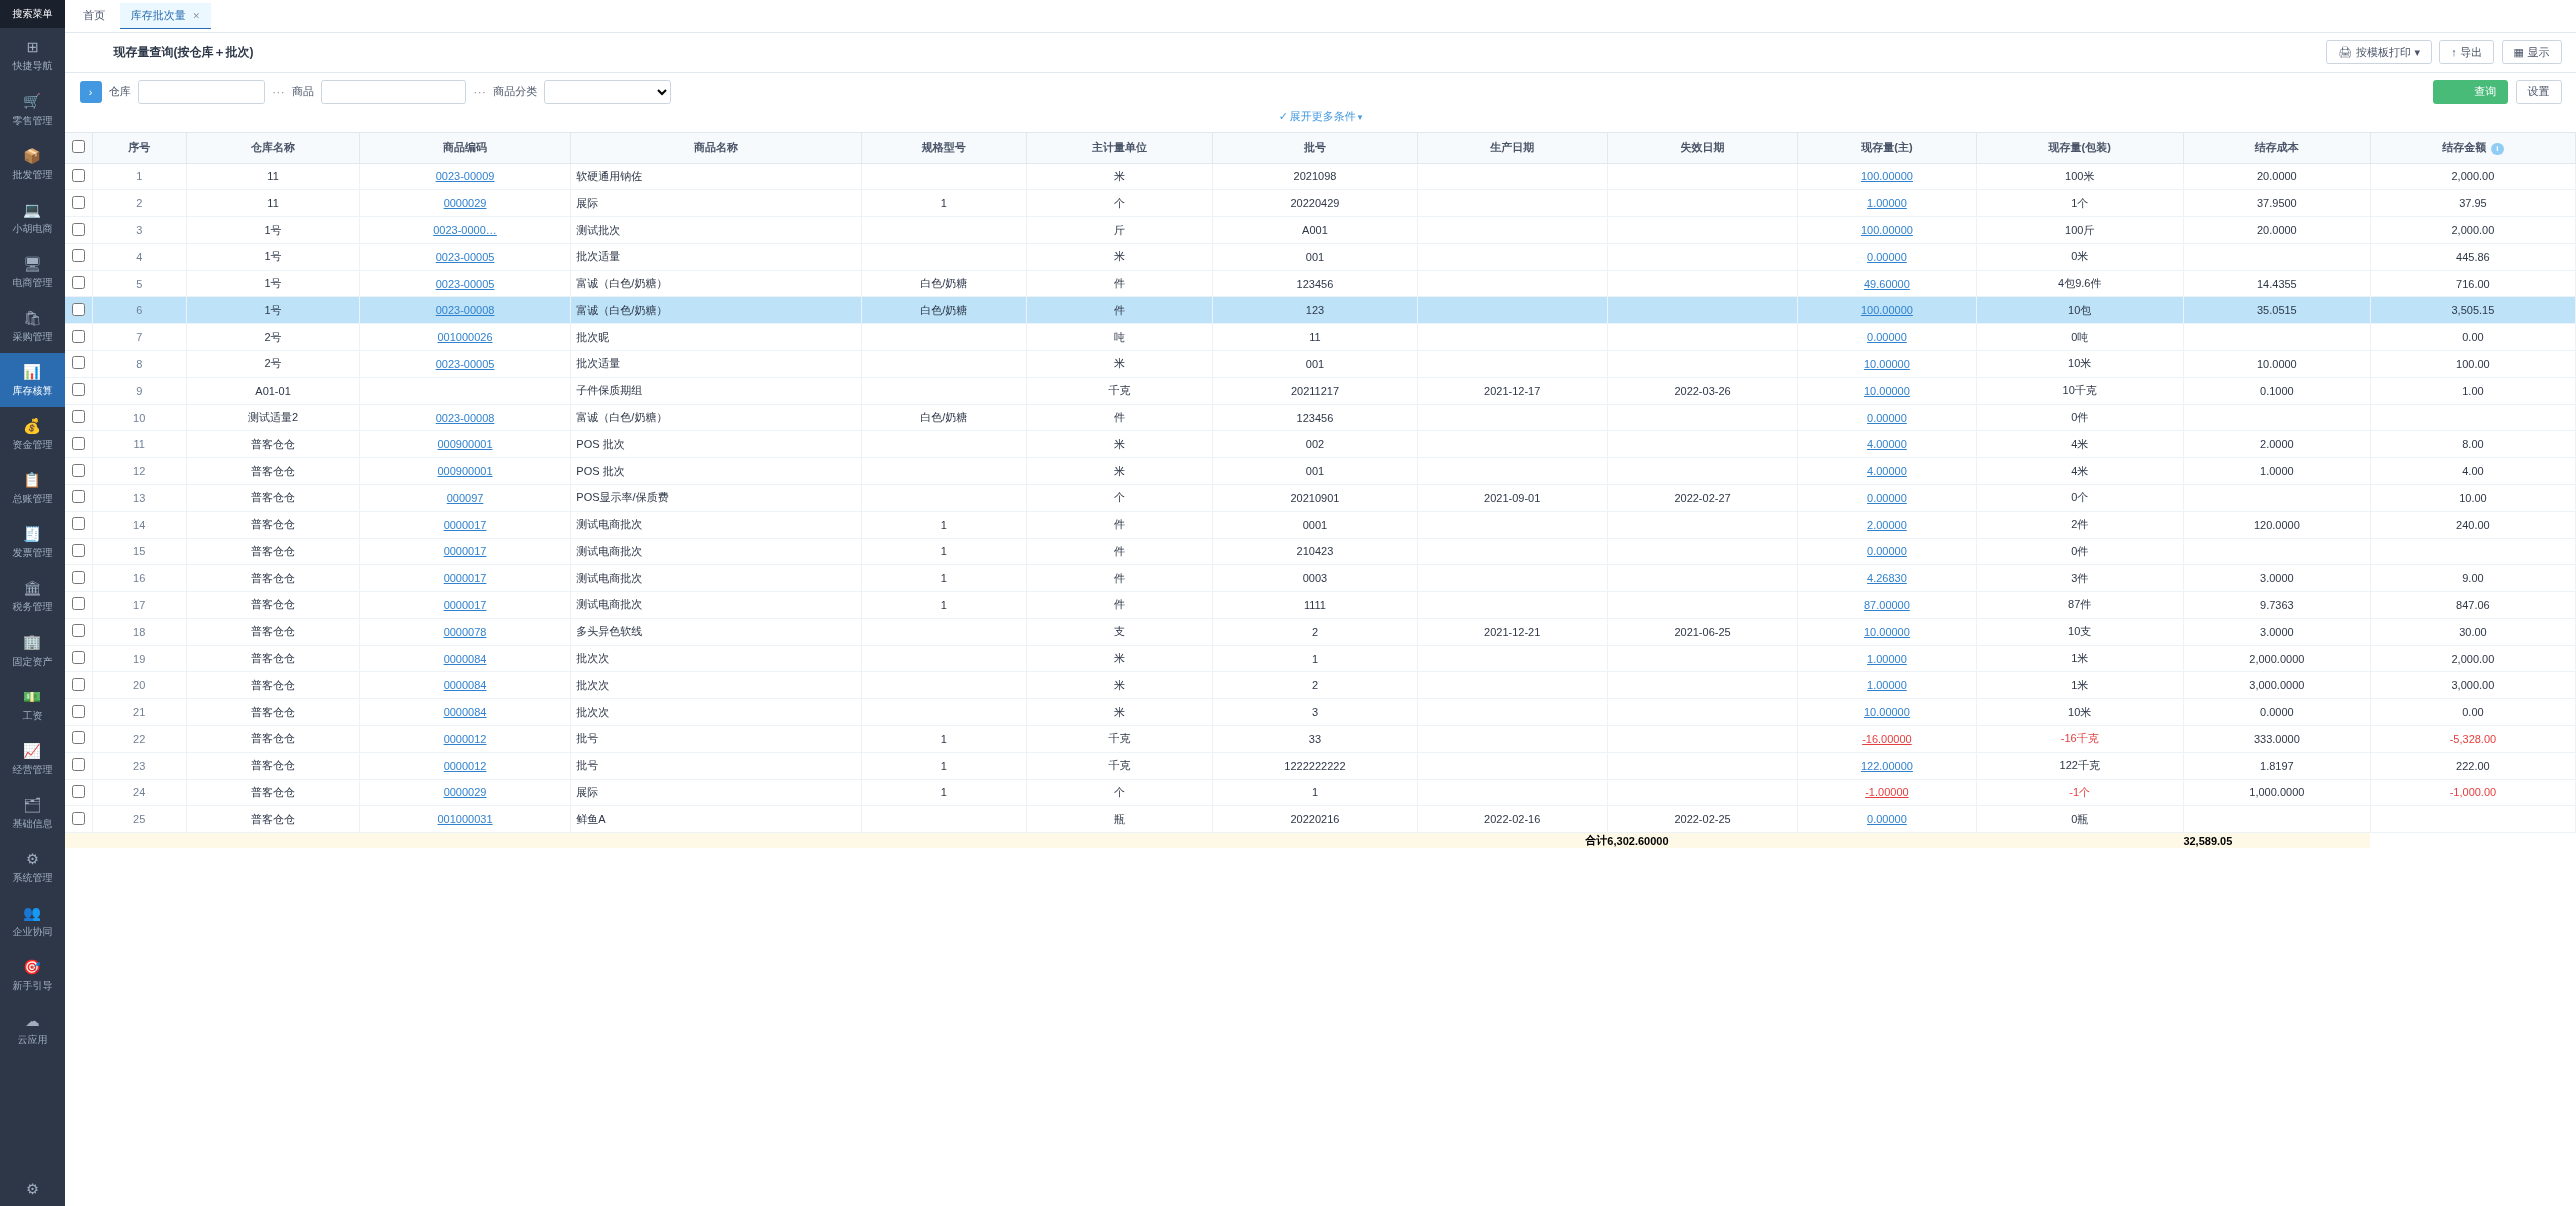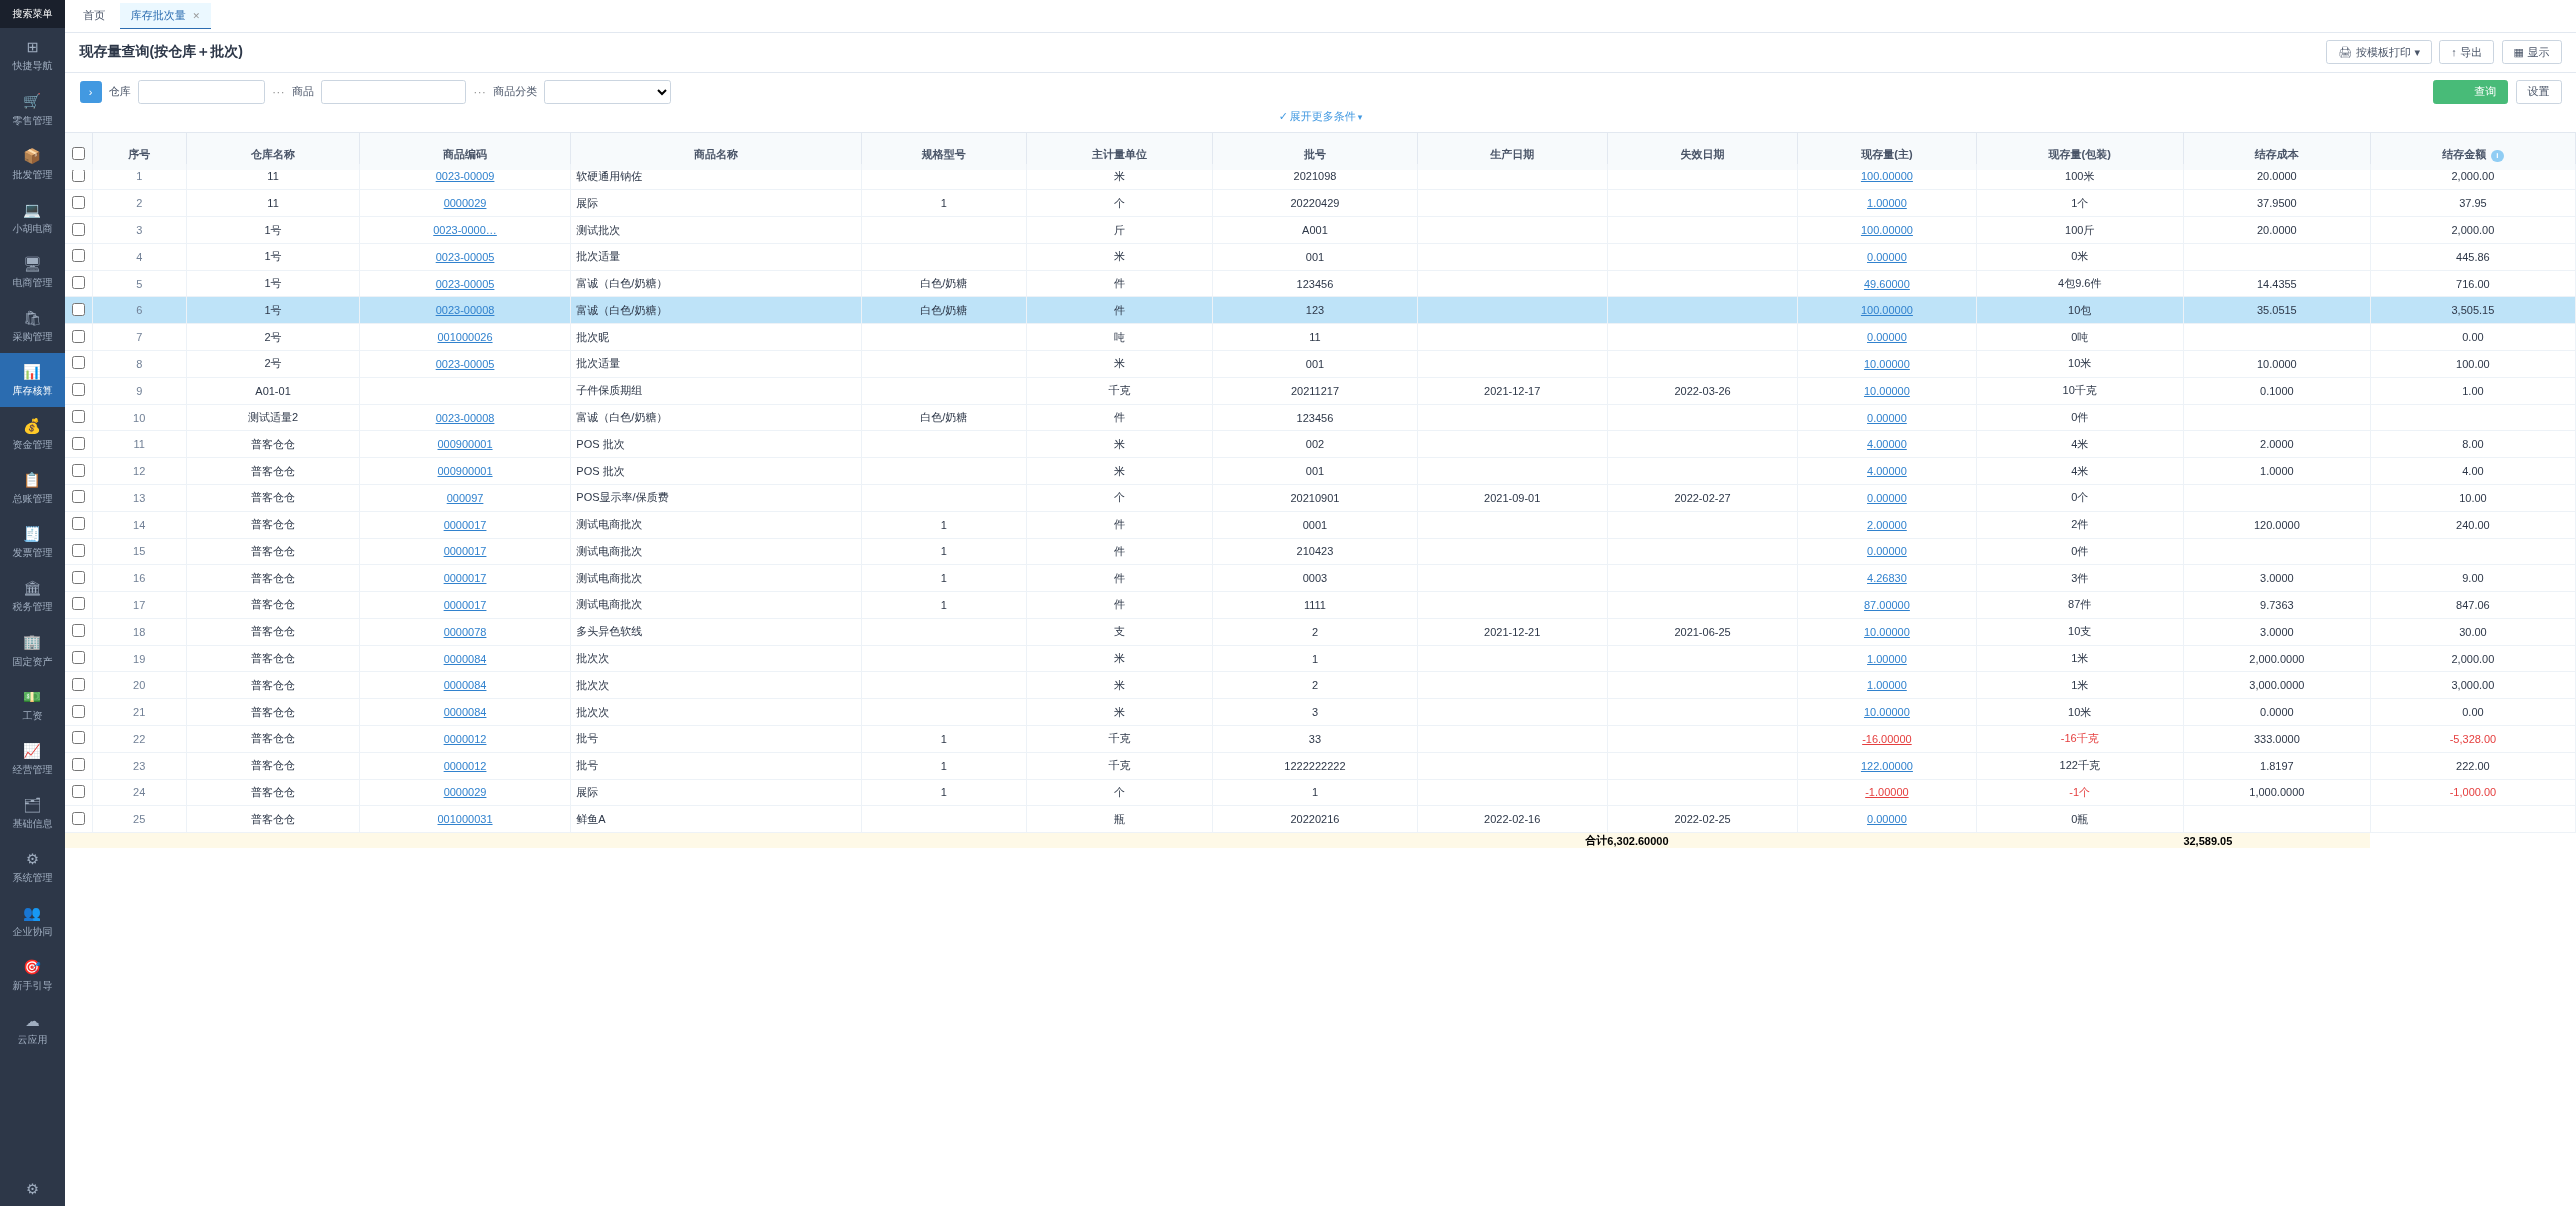--- a/index.html
+++ b/index.html
@@ -90,23 +90,24 @@
     .page-header {
       background: #fff;
       padding: 7.2px 14.5px;
       display: flex;
       align-items: center;
       justify-content: space-between;
       border-bottom: 0.9px solid #e2e8f0;
       flex-shrink: 0;
     }
     .page-title {
-      font-size: 14px;
+      font-size: 12px;
       font-weight: bold;
       color: #2d3748;
+      margin-left: 34px;
     }
     .header-actions {
       display: flex;
       align-items: center;
       gap: 7.2px;
     }
     .btn {
       padding: 3.6px 11px;
       border: 0.9px solid #cbd5e0;
       background: #fff;
@@ -197,21 +198,21 @@
       border-bottom: 1.8px solid #e2e8f0;
     }
     thead th {
       padding: 7.2px 5.4px;
       text-align: center;
       font-weight: 600;
       color: #4a5568;
       border-right: 0.9px solid #e2e8f0;
       white-space: nowrap;
       position: sticky;
-      top: 7px;
+      top: 0;
       background: #f7fafc;
       z-index: 1;
     }
     tbody tr {
       border-bottom: 0.9px solid #edf2f7;
     }
     tbody tr.highlighted { background: #bee3f8; }
     tbody td {
       padding: 5.4px 5.4px;
       text-align: center;

